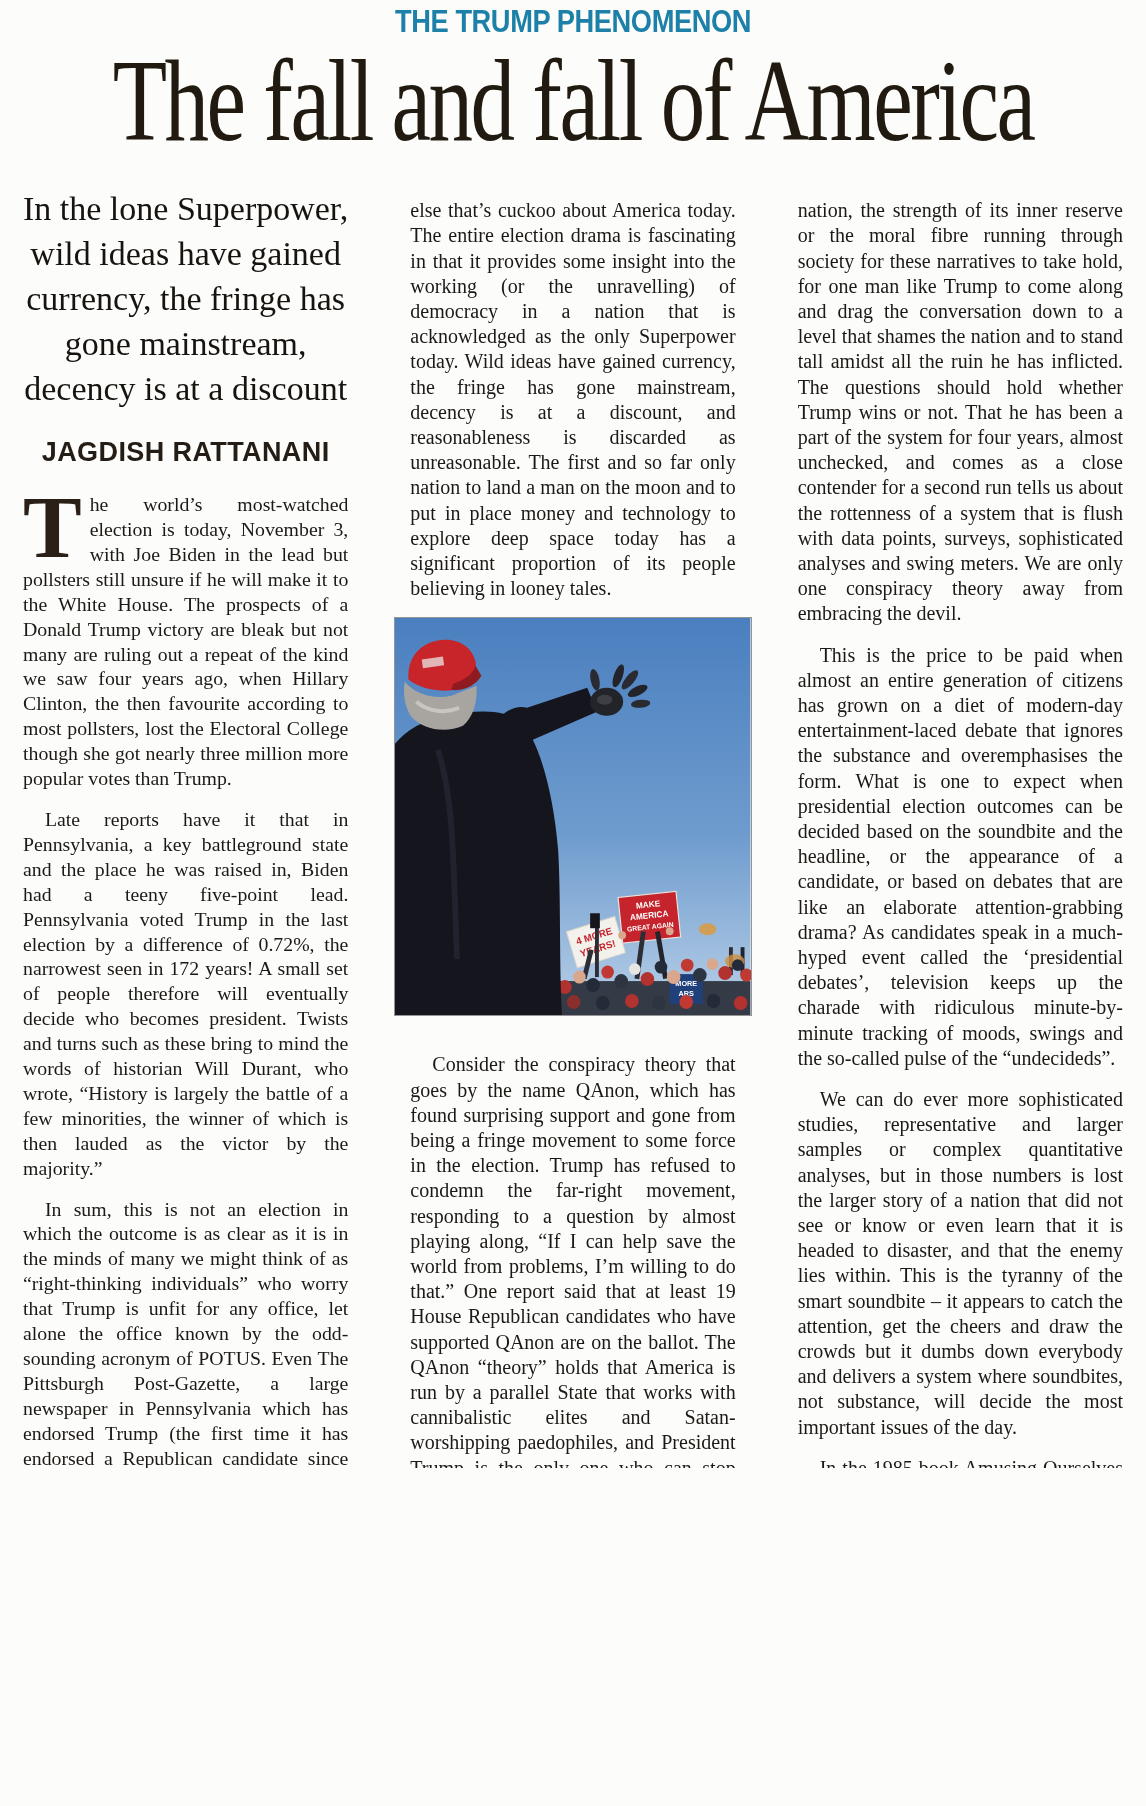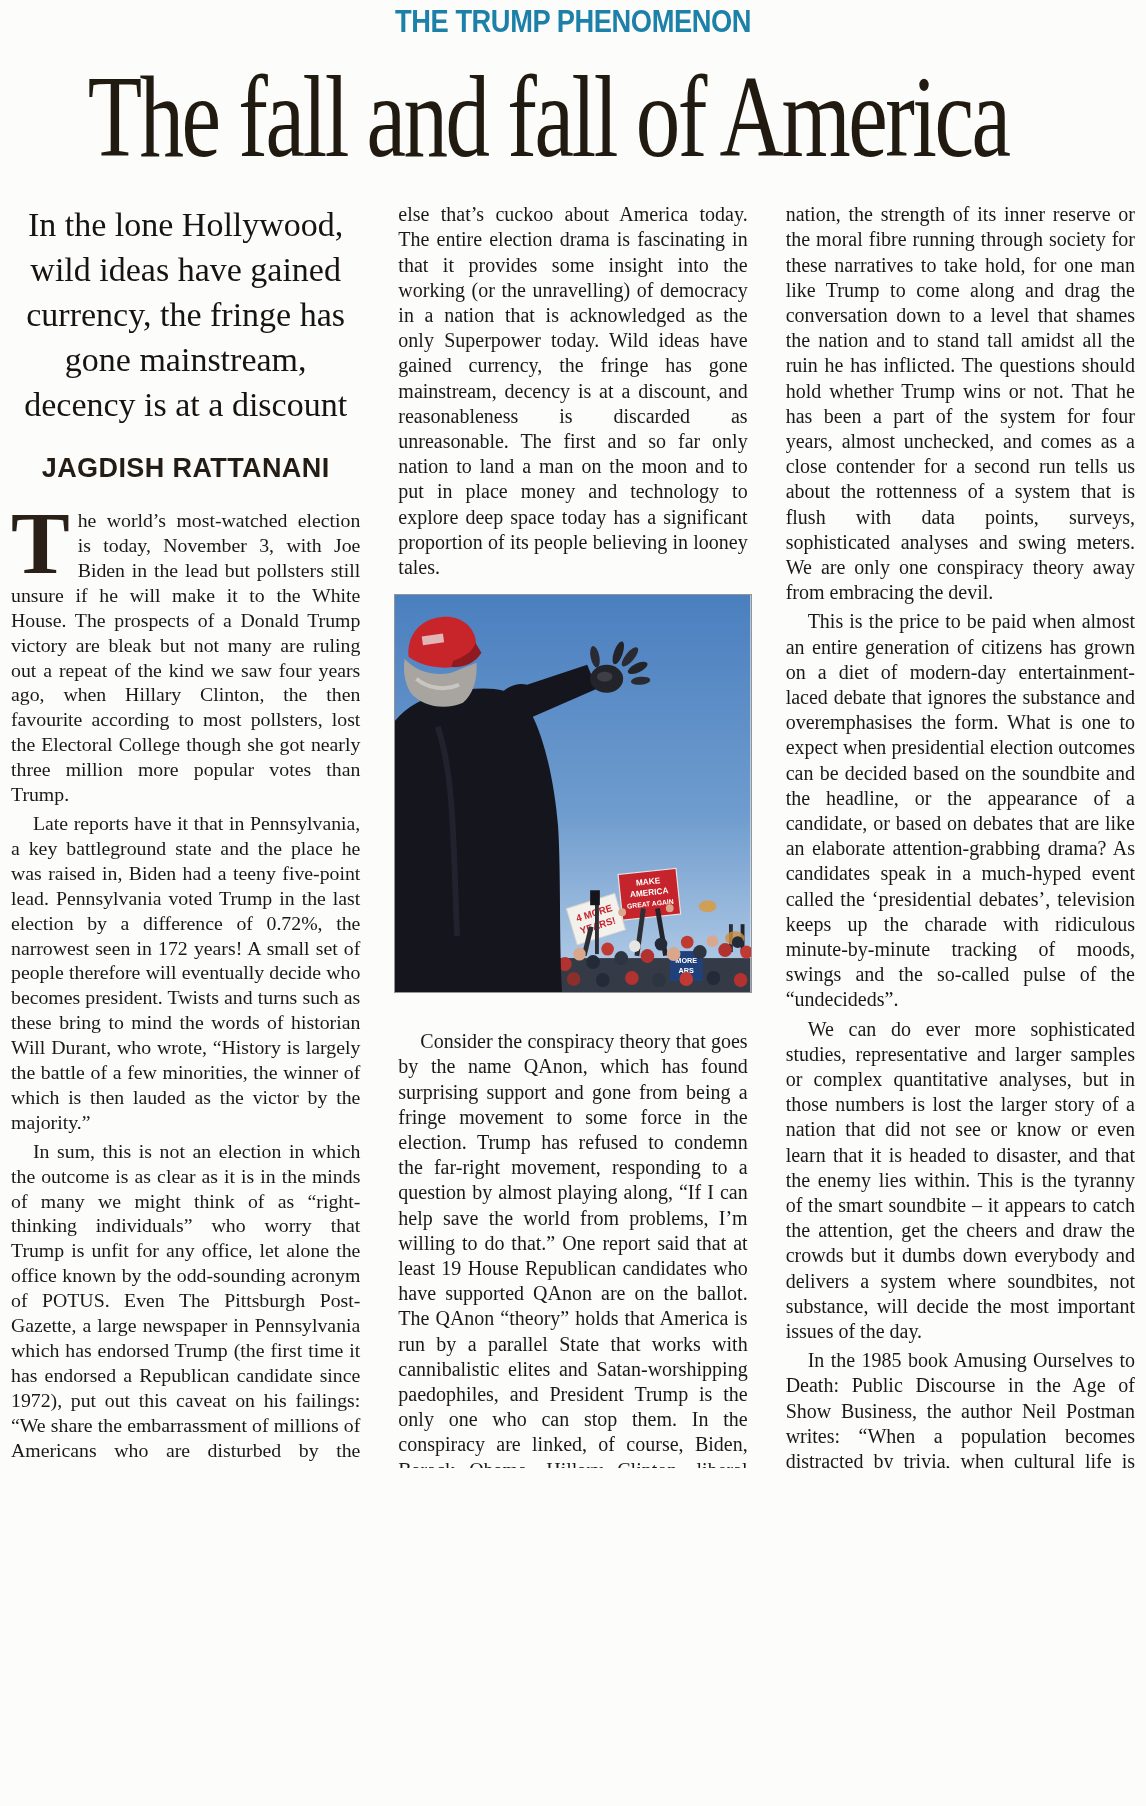--- a/index.html
+++ b/index.html
@@ -15,21 +15,21 @@
   .kicker{
     margin-top:4px;
     text-align:center;
     font-family:"Liberation Sans",sans-serif;
     font-weight:bold;
     font-size:31px;
     letter-spacing:-0.5px;
     color:#1d80a8;
     transform:scaleX(0.88);
   }
-  .headline{margin:18px 0 0;text-align:left;line-height:1;}
+  .headline{margin:2px 0 0;text-align:center;line-height:1;}
   .headline-inner{
     display:inline-block;
     font-weight:normal;
     font-size:106px;
     line-height:1.02;
     letter-spacing:-3px;
     color:#211a10;
     white-space:nowrap;
     transform:scale(0.84,1.1);
     transform-origin:center top;
@@ -55,21 +55,21 @@
     font-size:27px;
     letter-spacing:0.4px;
     text-align:center;
     color:#241d15;
     margin:26px 0 24px;
   }
   p.body{
     font-size:20px;
     line-height:25.2px;
     text-align:justify;
-    margin:4px;
+    margin:16px;
     color:#1c1915;
   }
   .col-left p.body{font-size:19.8px;line-height:24.9px;}
   p.indent{text-indent:22px;}
   .dropcap{
     float:left;
     font-size:88px;
     line-height:68px;
     padding:2px 8px 0 0;
     font-weight:bold;
@@ -94,21 +94,21 @@
 
 <div class="page">
 
   <div class="kicker">THE TRUMP PHENOMENON</div>
 
   <h1 class="headline"><span class="headline-inner">The fall and fall of America</span></h1>
 
   <div class="cols">
 
     <div class="col col-left">
-      <div class="standfirst">In the lone Hollywood, wild ideas have gained currency, the fringe has gone mainstream, decency is at a discount</div>
+      <div class="standfirst">In the lone Superpower, wild ideas have gained currency, the fringe has gone mainstream, decency is at a discount</div>
       <div class="byline">JAGDISH RATTANANI</div>
       <p class="body"><span class="dropcap">T</span><span>he world’s most-watched election is today, November 3, with Joe Biden in the lead but pollsters still unsure if he will make it to the White House. The prospects of a Donald Trump victory are bleak but not many are ruling out a repeat of the kind we saw four years ago, when Hillary Clinton, the then favourite according to most pollsters, lost the Electoral College though she got nearly three million more popular votes than Trump.</span></p>
       <p class="body indent">Late reports have it that in Pennsylvania, a key battleground state and the place he was raised in, Biden had a teeny five-point lead. Pennsylvania voted Trump in the last election by a difference of 0.72%, the narrowest seen in 172 years! A small set of people therefore will eventually decide who becomes president. Twists and turns such as these bring to mind the words of historian Will Durant, who wrote, “History is largely the battle of a few minorities, the winner of which is then lauded as the victor by the majority.”</p>
       <p class="body indent">In sum, this is not an election in which the outcome is as clear as it is in the minds of many we might think of as “right-thinking individuals” who worry that Trump is unfit for any office, let alone the office known by the odd-sounding acronym of POTUS. Even The Pittsburgh Post-Gazette, a large newspaper in Pennsylvania which has endorsed Trump (the first time it has endorsed a Republican candidate since 1972), put out this caveat on his failings: “We share the embarrassment of millions of Americans who are disturbed by the president’s unpresidential manners and character — his rudeness and put-downs and bragging and bending of the truth.” Yet, the paper’s editorial board endorsed Trump for his support of the petrochemicals sector and criticised Biden for his promise to end fracking, and what the paper called his other “cuckoo California dreams” of green jobs.</p>
     </div>
 
     <div class="col col-middle">
       <p class="body">else that’s cuckoo about America today. The entire election drama is fascinating in that it provides some insight into the working (or the unravelling) of democracy in a nation that is acknowledged as the only Superpower today. Wild ideas have gained currency, the fringe has gone mainstream, decency is at a discount, and reasonableness is discarded as unreasonable. The first and so far only nation to land a man on the moon and to put in place money and technology to explore deep space today has a significant proportion of its people believing in looney tales.</p>
 
       <div class="photo-frame" role="img" aria-label="Donald Trump, seen from behind wearing a red cap and dark coat, waves a black-gloved hand to a rally crowd holding signs under a blue sky">

